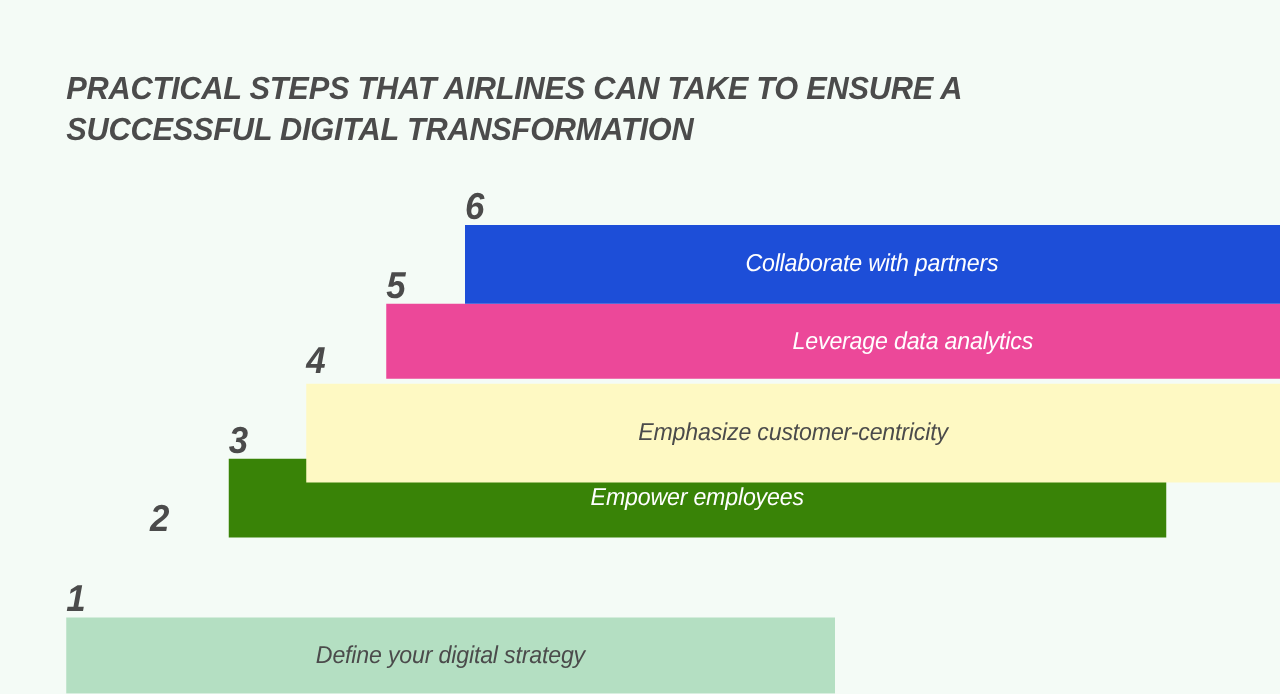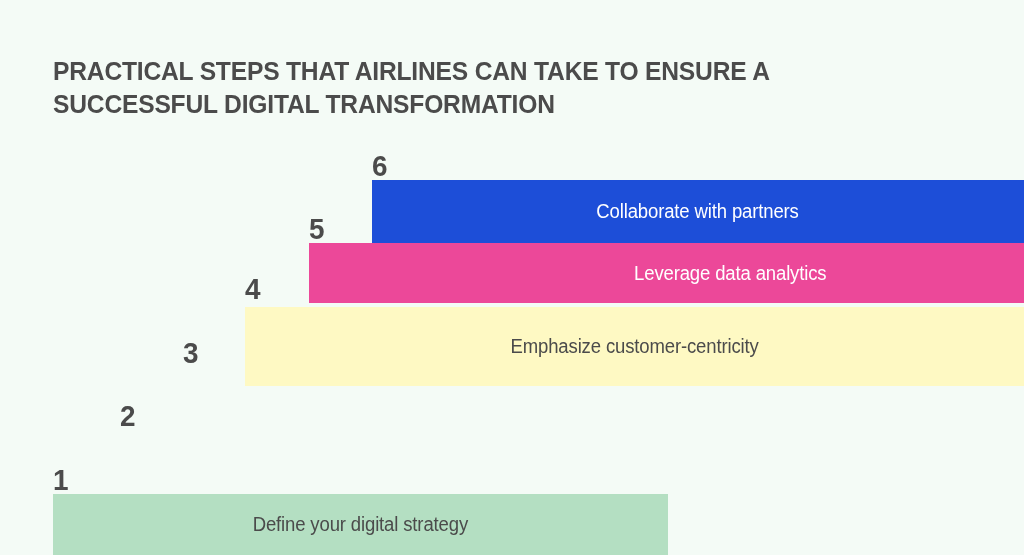--- a/index.html
+++ b/index.html
@@ -13,20 +13,21 @@
     font-family: "Liberation Sans", sans-serif;
     overflow: hidden;
     position: relative;
   }
   #stage {
     position: relative;
     width: 1024px;
     height: 555px;
     background: #F4FBF6;
     overflow: hidden;
+    font-style: italic;
   }
 
   
   .title {
     position: absolute;
     left: 53px;
     top: 55px;
     width: 900px;
     font-family: "Liberation Sans", sans-serif;
     font-size: 25.5px;
@@ -105,20 +106,23 @@
 
   <div class="title">Practical steps that airlines can take to ensure a successful digital transformation</div>
 
   <div class="stairs">
 
   <div class="bar" style="left: 53px; top: 494px; width: 615px; height: 61px; background: rgb(180, 223, 194);">
         <span class="bar-label" style="color: rgb(75, 75, 75);">Define your digital strategy</span>
       </div>
       <div class="step-num" style="left: 53px; top: 465px;">1</div>
       <div class="step-num" style="left: 120px; top: 401px;">2</div>
+      <div class="bar" style="left: 183px; top: 367px; width: 750px; height: 63px; background: rgb(57, 131, 7);">
+        <span class="bar-label" style="color: rgb(255, 255, 255);">Empower employees</span>
+      </div>
       <div class="step-num" style="left: 183px; top: 338px;">3</div>
       <div class="bar" style="left: 245px; top: 307px; width: 779px; height: 79px; background: #fef9c3;">
         <span class="bar-label" style="color: rgb(75, 75, 75);">Emphasize customer-centricity</span>
       </div>
       <div class="step-num" style="left: 245px; top: 274px;">4</div>
       <div class="bar" style="left: 309px; top: 243px; width: 842px; height: 60px; background: #ec4899;">
         <span class="bar-label" style="color: rgb(255, 255, 255);">Leverage data analytics</span>
       </div>
       <div class="step-num" style="left: 309px; top: 214px;">5</div>
       <div class="bar" style="left: 372px; top: 180px; width: 652px; height: 63px; background: #1d4ed8;">

